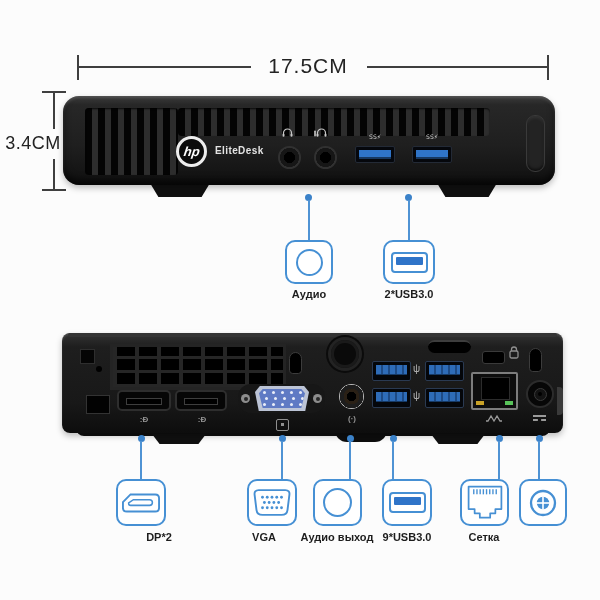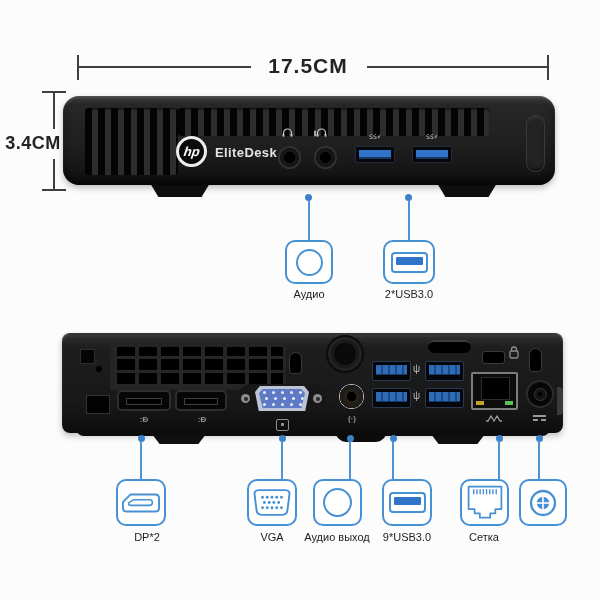--- a/index.html
+++ b/index.html
@@ -2,32 +2,32 @@
 <html><head>
 <meta charset="utf-8">
 <style>
   html,body{margin:0;padding:0;}
   #stage{position:relative;width:600px;height:600px;background:#fcfcfc;overflow:hidden;
          font-family:"Liberation Sans",sans-serif;}
   .abs{position:absolute;}
 
   
   .dim{background:#3f3f3f;}
-  .dim-label{color:#232323;font-weight:bold;text-align:center;letter-spacing:1px;}
+  .dim-label{color:#232323;font-weight:normal;text-align:center;letter-spacing:1px;}
 
   
   .front-device{left:63px;top:96px;width:492px;height:89px;border-radius:16px;
     background:linear-gradient(180deg,#3b3b3b 0%,#272727 10%,#1f1f1f 55%,#101010 100%);
     box-shadow:inset 0 2px 3px rgba(255,255,255,.14), inset 0 -5px 7px rgba(0,0,0,.65), 0 3px 6px rgba(0,0,0,.25);}
   .vents{background:repeating-linear-gradient(90deg,#040404 0 7px,#2d2d2d 7px 13px);
     border-radius:4px;box-shadow:inset 0 1px 2px rgba(0,0,0,.8);}
   .hp-logo{width:31px;height:31px;border-radius:50%;background:#0b0b0b;border:3px solid #ededed;
     box-sizing:border-box;display:flex;align-items:center;justify-content:center;}
   .hp-logo span{color:#fff;font-style:italic;font-weight:bold;font-size:13px;line-height:1;transform:skewX(-8deg);}
-  .model{color:#e3e3e3;font-size:13px;font-weight:600;letter-spacing:.4px;}
+  .model{color:#e3e3e3;font-size:10px;font-weight:600;letter-spacing:.4px;}
   .jack{width:23px;height:23px;border-radius:50%;
     background:radial-gradient(circle,#000 0 34%,#161616 35% 58%,#313131 59% 74%,#0a0a0a 75%);}
   .ss-badge{color:#d6d6d6;font-size:6px;font-family:"DejaVu Sans",sans-serif;text-align:center;line-height:1;}
   .usb-f{width:40px;height:17px;background:#05070c;border:1px solid #232a36;border-radius:2px;box-sizing:border-box;}
   .usb-f .tongue{position:absolute;left:3px;top:3px;width:32px;height:7px;background:#2f74c8;
     border-bottom:2px solid #16375f;}
   .front-btn{width:19px;height:57px;border-radius:9px;background:#232323;border:1px solid #3a3a3a;
     box-sizing:border-box;box-shadow:inset 0 2px 3px rgba(255,255,255,.08), inset 0 -2px 3px rgba(0,0,0,.6);}
   .foot{background:#101010;clip-path:polygon(0 0,100% 0,86% 100%,14% 100%);}
 
@@ -73,21 +73,21 @@
   .dc-glyph{width:13px;}
   .dc-glyph .l1{height:0;border-top:2px solid #9a9a9a;margin-bottom:2px;}
   .dc-glyph .l2{height:0;border-top:2px dashed #9a9a9a;}
   .side-tab{background:#3a3a3a;}
 
   
   .c-dot{width:7px;height:7px;border-radius:50%;background:#3b82c9;}
   .c-line{width:2px;background:#4f93d4;}
   .c-box{border:2px solid #4690d4;border-radius:10px;background:#fff;box-sizing:border-box;
     display:flex;align-items:center;justify-content:center;}
-  .c-label{color:#1d1d1d;font-size:11px;font-weight:normal;text-align:center;line-height:1.15;}
+  .c-label{color:#1d1d1d;font-size:11px;font-weight:bold;text-align:center;line-height:1.15;}
   .ring-icon{width:27px;height:27px;border:2.5px solid #4690d4;border-radius:50%;box-sizing:border-box;}
   .usb-icon{position:relative;width:37px;height:21px;border:2px solid #4690d4;border-radius:4px;box-sizing:border-box;}
   .usb-icon .bar{position:absolute;left:3px;top:3px;width:27px;height:8px;background:#2f74c8;border-radius:1px;}
 </style>
 </head>
 <body>
 
 <div id="stage">
 
   <div class="abs dim" style="left:77px;top:55px;width:2px;height:25px;"></div>
@@ -245,21 +245,21 @@
   </div>
 
   <div class="abs c-dot" style="left:138px;top:435px;"></div>
   <div class="abs c-line" style="left:140px;top:441px;height:38px;"></div>
   <div class="abs c-box" style="left:116px;top:479px;width:50px;height:47px;">
     <svg width="38" height="20" viewBox="0 0 40 20">
       <path d="M9 1 H35 Q39 1 39 5 V15 Q39 19 35 19 H5 Q1 19 1 15 V9 Z" fill="none" stroke="#4690d4" stroke-width="2"></path>
       <path d="M12 6.5 H29 Q32 6.5 32 9.5 Q32 12.5 29 12.5 H9 Q7 12.5 7 10.5 V9.8 Z" fill="none" stroke="#4690d4" stroke-width="1.6"></path>
     </svg>
   </div>
-  <div class="abs c-label" style="left:112px;top:531px;width:70px;">DP*2</div>
+  <div class="abs c-label" style="left:124px;top:531px;width:70px;">DP*2</div>
 
   <div class="abs c-dot" style="left:279px;top:435px;"></div>
   <div class="abs c-line" style="left:281px;top:441px;height:38px;"></div>
   <div class="abs c-box" style="left:247px;top:479px;width:50px;height:47px;">
     <svg width="38" height="27" viewBox="0 0 40 28">
       <path d="M6 1 H34 Q39 1 38.3 6 L36.3 22 Q35.7 27 30 27 H10 Q4.3 27 3.7 22 L1.7 6 Q1 1 6 1 Z" fill="none" stroke="#4690d4" stroke-width="2"></path>
       <g fill="#4690d4">
         <circle cx="10" cy="8.5" r="1.5"></circle>
           <circle cx="15" cy="8.5" r="1.5"></circle>
           <circle cx="20" cy="8.5" r="1.5"></circle>
@@ -270,21 +270,21 @@
           <circle cx="22" cy="14" r="1.5"></circle>
           <circle cx="27" cy="14" r="1.5"></circle>
         <circle cx="10" cy="19.5" r="1.5"></circle>
           <circle cx="15" cy="19.5" r="1.5"></circle>
           <circle cx="20" cy="19.5" r="1.5"></circle>
           <circle cx="25" cy="19.5" r="1.5"></circle>
           <circle cx="30" cy="19.5" r="1.5"></circle>
       </g>
     </svg>
   </div>
-  <div class="abs c-label" style="left:242px;top:531px;width:60px;">VGA</div>
+  <div class="abs c-label" style="left:234px;top:531px;width:60px;">VGA</div>
 
   <div class="abs c-dot" style="left:347px;top:435px;"></div>
   <div class="abs c-line" style="left:349px;top:441px;height:38px;"></div>
   <div class="abs c-box" style="left:313px;top:479px;width:49px;height:47px;">
     <div class="ring-icon" style="width:29px;height:29px;"></div>
   </div>
   <div class="abs c-label" style="left:291px;top:531px;width:92px;">Аудио выход</div>
 
   <div class="abs c-dot" style="left:390px;top:435px;"></div>
   <div class="abs c-line" style="left:392px;top:441px;height:38px;"></div>

